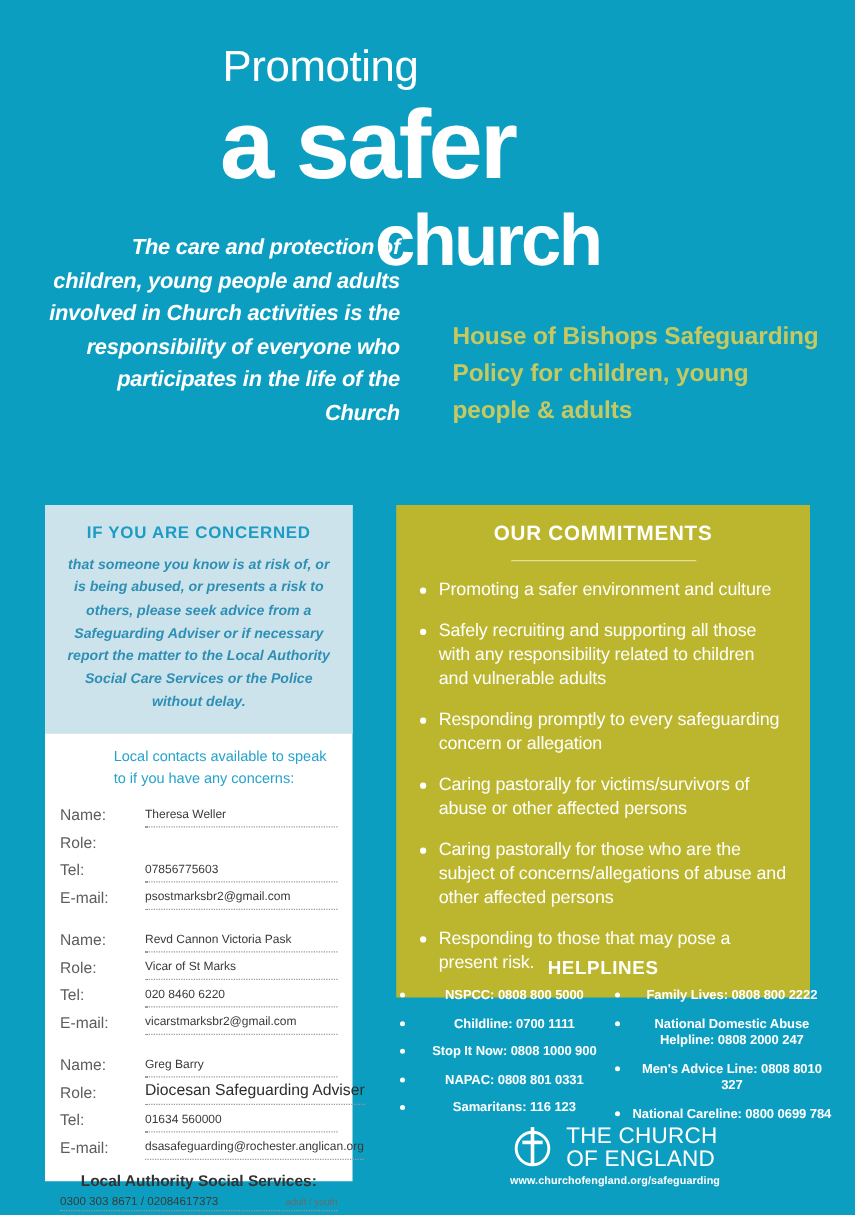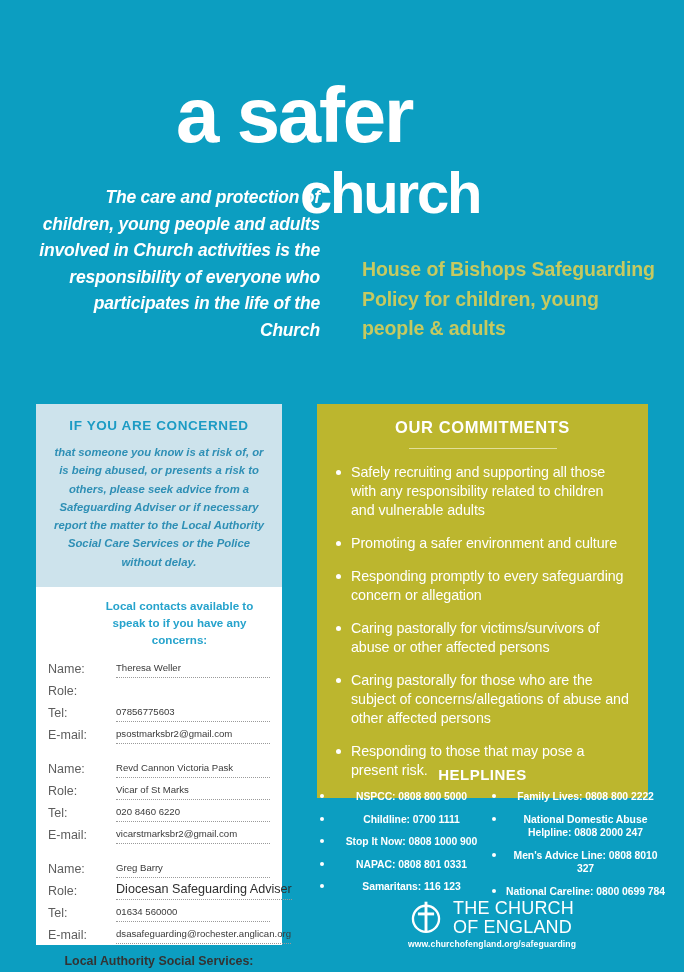--- a/index.html
+++ b/index.html
@@ -102,24 +102,23 @@
   }
   .concerned-body {
     text-align: center;
     color: #2E8FB5;
     font-size: 11.3px;
     font-style: italic;
     font-weight: bold;
     line-height: 1.62;
   }
   .contacts-head {
-    text-align: center;
     color: #26A3CC;
     font-size: 11.6px;
-    font-weight: bold;
+    font-weight: normal;
     line-height: 1.45;
     padding: 11px 14px 8px 14px;
     margin-left: 41px;
   }
   .contact-group {
     padding: 0 12px;
   }
   .field {
     position: relative;
     display: flex;
@@ -304,20 +303,21 @@
     font-weight: bold;
     letter-spacing: 0.1px;
   }
 </style>
 </head>
 <body>
 
 <div class="poster">
 
   <div class="header">
+    <div class="promoting">Promoting</div>
     <div class="title-safer">a safer</div>
     <div class="title-church">church</div>
     <div class="intro">The care and protection of children, young people and adults involved in Church activities is the responsibility of everyone who participates in the life of the Church</div>
     <div class="subtitle">House of Bishops Safeguarding Policy for children, young people &amp; adults</div>
   </div>
 
   <div class="left-card">
 
     <div class="concerned-box">
       <div class="concerned-title">IF YOU ARE CONCERNED</div>
@@ -395,22 +395,22 @@
     <div class="warning">
       <div>IF THERE IS IMMEDIATE  RISK OR DANGER</div>
 
     </div>
   </div>
 
   <div class="commitments">
     <div class="commit-title">OUR COMMITMENTS</div>
     <div class="commit-rule"></div>
     <ul class="commit-list">
+      <li>Promoting a safer environment and culture</li>
       <li>Safely recruiting and supporting all those with any responsibility related to children and vulnerable adults</li>
-      <li>Promoting a safer environment and culture</li>
       <li>Responding promptly to every safeguarding concern or allegation</li>
       <li>Caring pastorally for victims/survivors of abuse or other affected persons</li>
       <li>Caring pastorally for those who are the subject of concerns/allegations of abuse and other affected persons</li>
       <li>Responding to those that may pose a present risk.</li>
     </ul>
   </div>
 
   <div class="helplines-title">HELPLINES</div>
   <div class="helplines">
     <div class="helpcol left">

